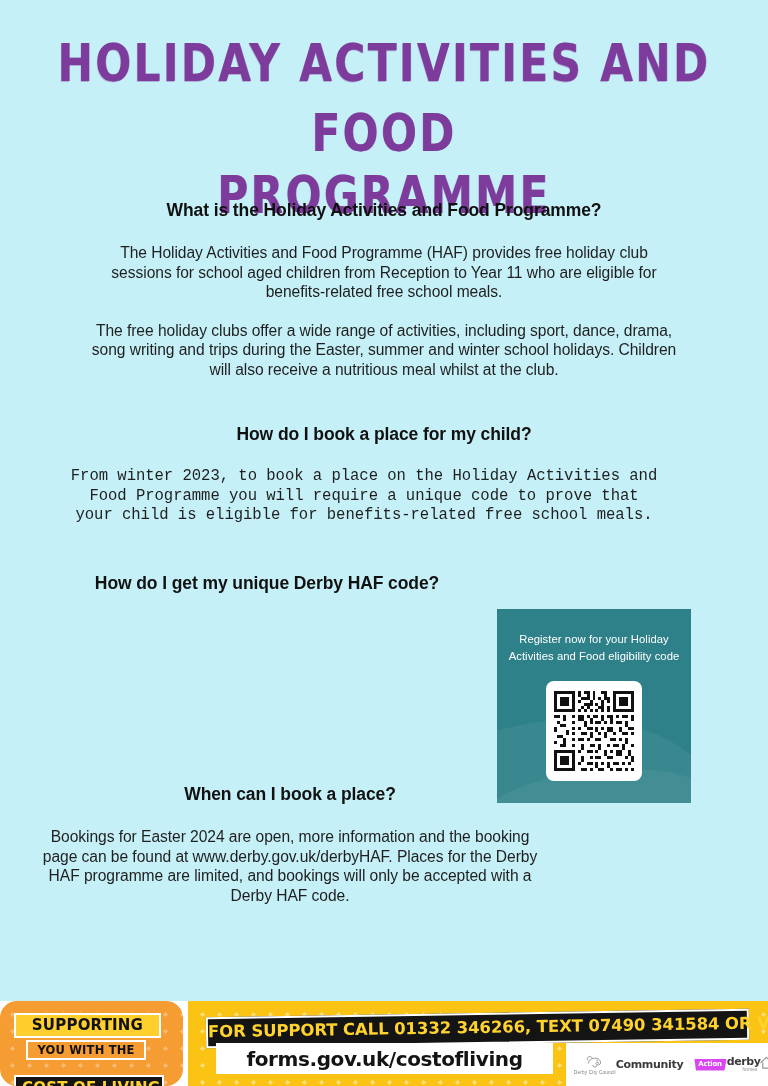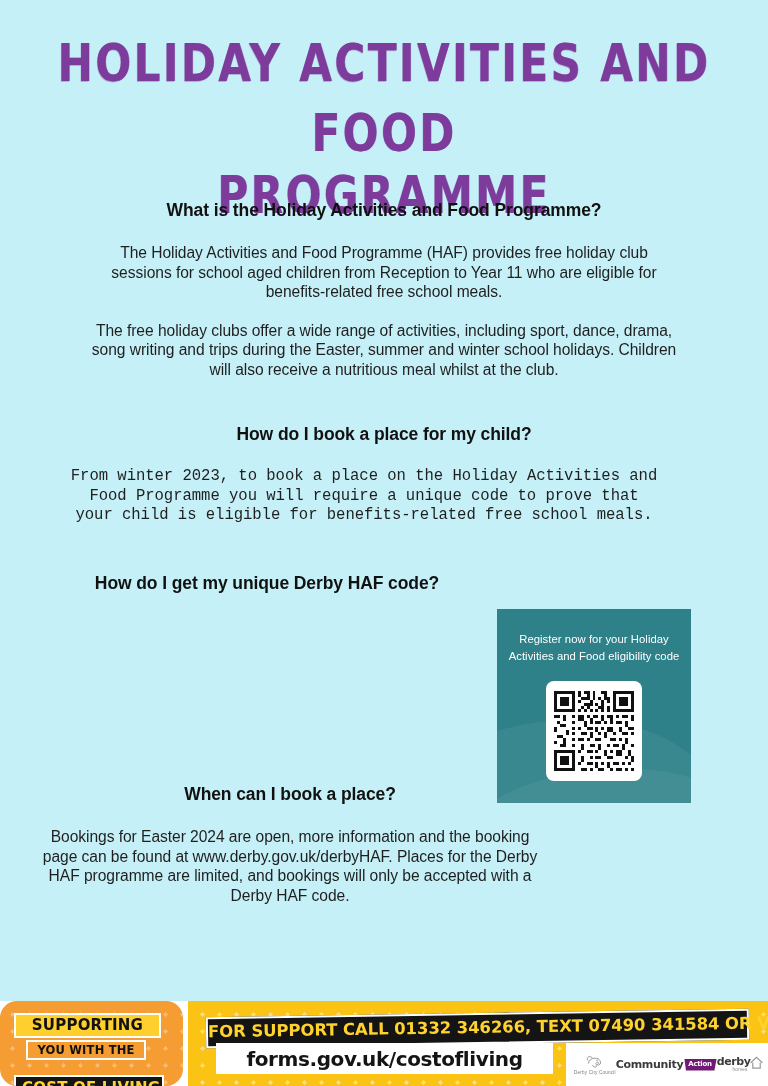--- a/index.html
+++ b/index.html
@@ -281,28 +281,28 @@
   .logo-dcc .ram { width: 20px; height: 15px; }
   .logo-ca { flex-direction: row; align-items: center; gap: 0; }
   .logo-ca .ca-word {
     font-family: "DejaVu Sans", sans-serif;
     font-weight: bold;
     font-size: 11px;
     color: #3a3a3a;
     letter-spacing: -0.3px;
   }
   .logo-ca .ca-badge {
-    background: #701a75;
+    background: #d946ef;
     color: #ffffff;
     font-family: "DejaVu Sans", sans-serif;
     font-weight: bold;
     font-size: 7px;
     letter-spacing: -0.3px;
     padding: 2px 5px 3px 4px;
-    margin-left: 1px;
+    margin-left: 11px;
     clip-path: polygon(0 0, 100% 0, 93% 100%, 5% 100%);
   }
   .logo-dh .dh-word {
     font-family: "DejaVu Sans", sans-serif;
     font-weight: bold;
     font-size: 11px;
     color: #3a3a3a;
     letter-spacing: -0.4px;
   }
   .logo-dh .dh-row { display: flex; align-items: flex-start; }

